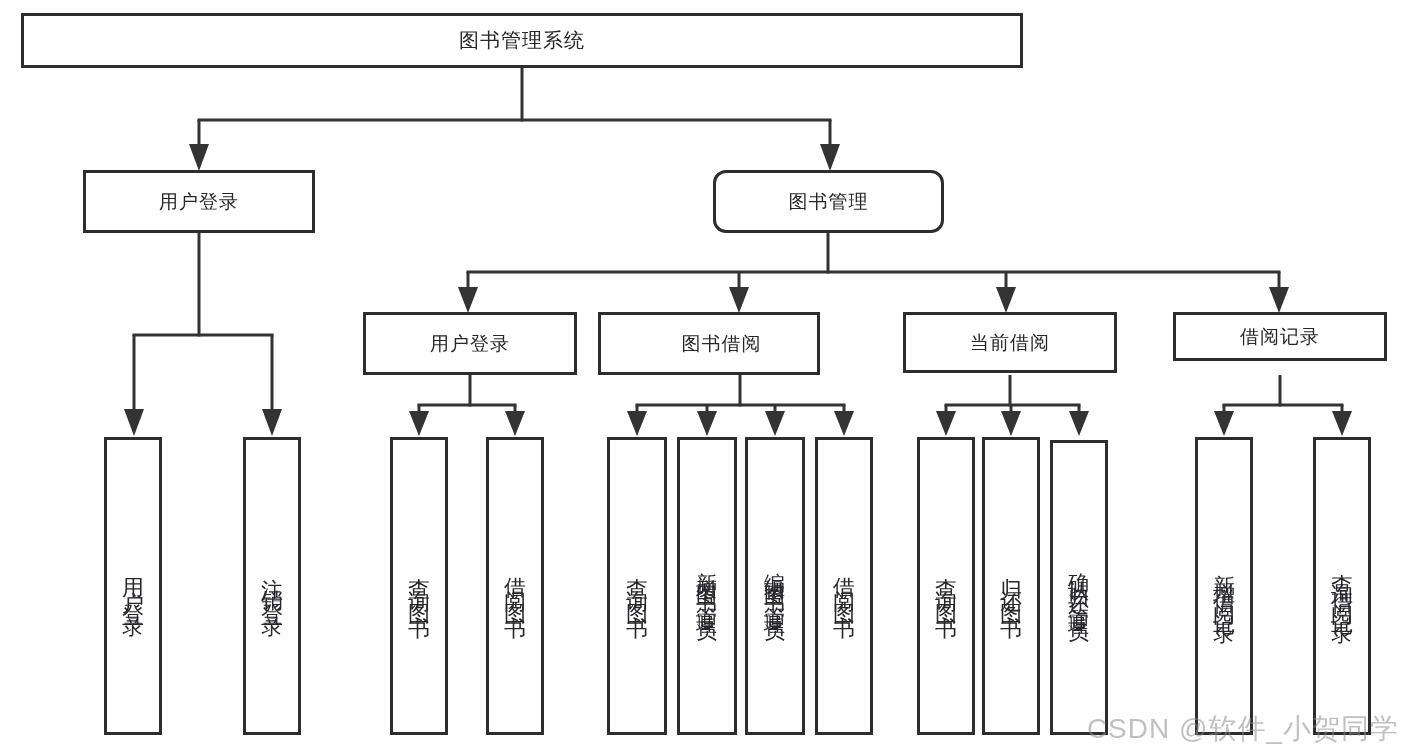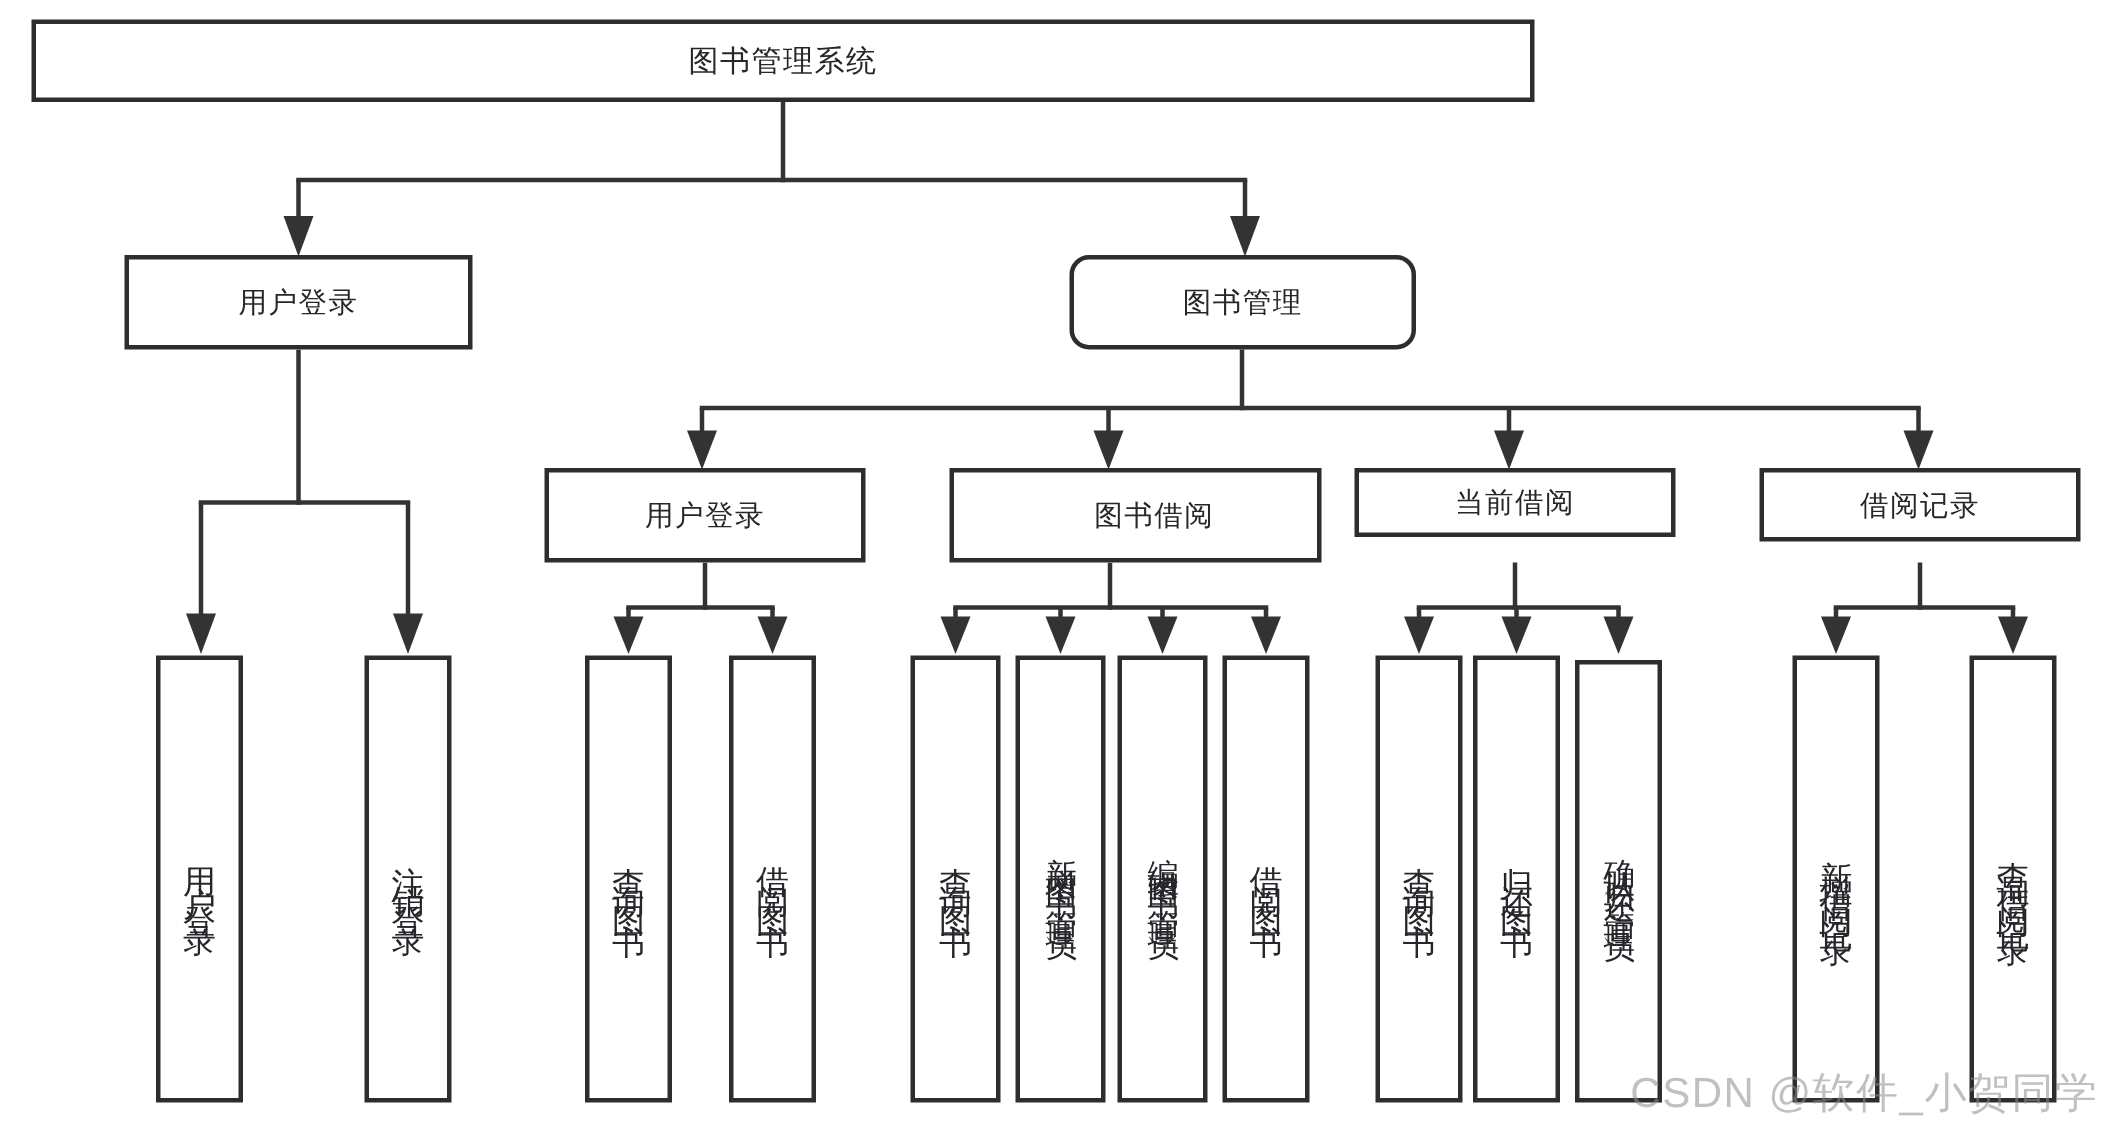--- a/index.html
+++ b/index.html
@@ -97,22 +97,22 @@
       <polygon points="1332,411 1352,411 1342,436"></polygon>
     </g>
   </svg>
 
   <div class="node hbox root" style="left:21px;top:13px;width:1002px;height:55px;">图书管理系统</div>
 
   <div class="node hbox" style="left:83px;top:170px;width:232px;height:63px;">用户登录</div>
   <div class="node hbox" style="left:713px;top:170px;width:231px;height:63px;border-radius:13px;">图书管理</div>
 
   <div class="node hbox" style="left:363px;top:312px;width:214px;height:63px;">用户登录</div>
-  <div class="node hbox" style="left:633px;top:312px;width:248px;height:63px;padding-left:25px;">图书借阅</div>
-  <div class="node hbox" style="left:903px;top:312px;width:214px;height:46px;font-family:Liberation Serif, serif;">当前借阅</div>
+  <div class="node hbox" style="left:598px;top:312px;width:222px;height:63px;padding-left:25px;">图书借阅</div>
+  <div class="node hbox" style="left:903px;top:312px;width:214px;height:61px;font-family:Liberation Serif, serif;">当前借阅</div>
   <div class="node hbox" style="left:1173px;top:312px;width:214px;height:49px;">借阅记录</div>
 
   <div class="node vbox" style="left:104px;top:437px;width:58px;height:298px;">用户登录</div>
   <div class="node vbox" style="left:243px;top:437px;width:58px;height:298px;">注销登录</div>
 
   <div class="node vbox" style="left:390px;top:437px;width:58px;height:298px;">查询图书</div>
   <div class="node vbox" style="left:486px;top:437px;width:58px;height:298px;">借阅图书</div>
 
   <div class="node vbox" style="left:607px;top:437px;width:60px;height:298px;">查询图书</div>
   <div class="node vbox long" style="left:677px;top:437px;width:60px;height:298px;">新增图书（管理员）</div>

